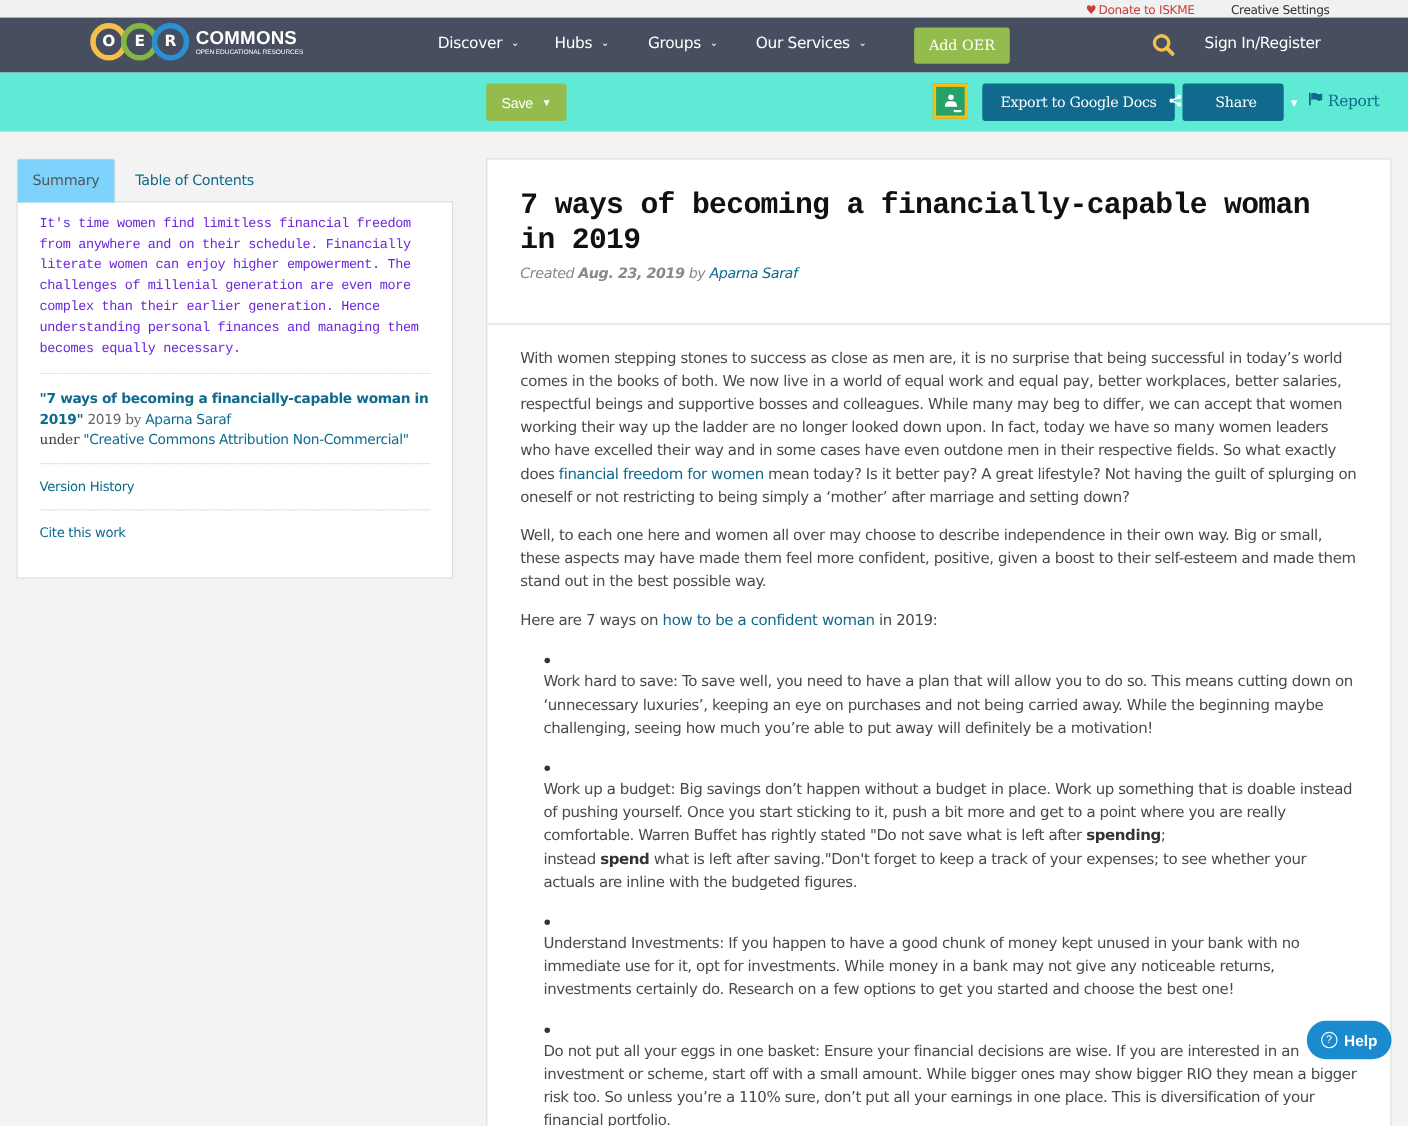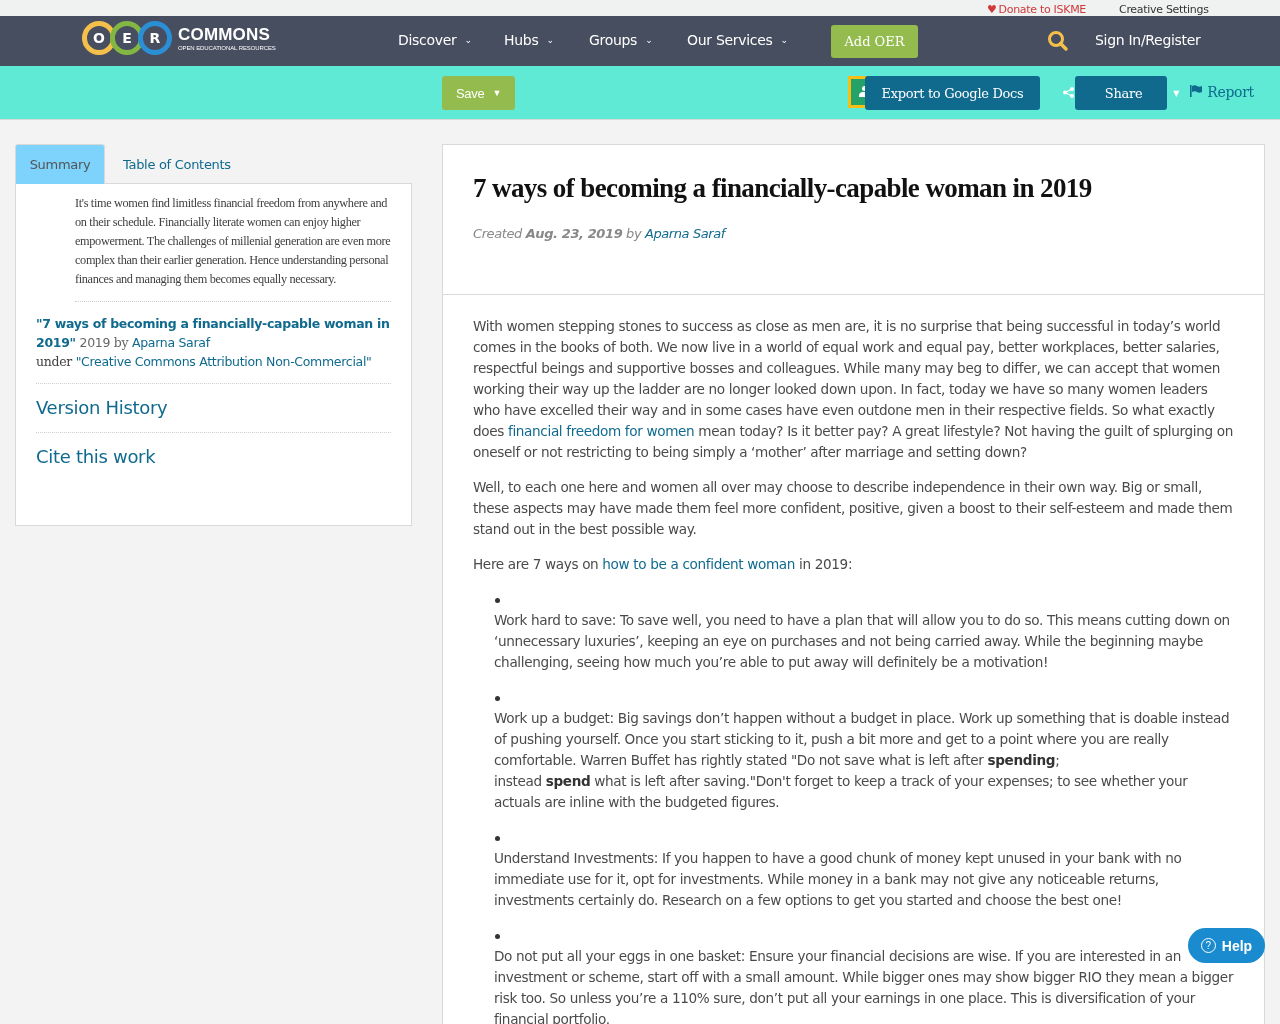--- a/index.html
+++ b/index.html
@@ -31,48 +31,48 @@
   .signin { position: absolute; left: 1095px; top: 16px; color: #fff; font-size: 14px; letter-spacing: -0.3px; }
 
   
   .toolbar { height: 54px; background: #5eead4; border-bottom: 1px solid #d9d9d9; position: relative; }
   .save-btn { position: absolute; left: 442px; top: 10px; width: 73px; height: 34px; background: #94bb4d; border-radius: 3px; color: #fff; font-size: 13px; display: flex; align-items: center; justify-content: center; letter-spacing: -0.3px; }
   .save-btn .caret { margin-left: 8px; font-size: 9px; }
   .gc { position: absolute; left: 848px; top: 10px; width: 32px; height: 32px; border: 3px solid #f7be15; background: #25a267; }
   .gc .head { position: absolute; left: 11px; top: 7px; width: 5px; height: 5px; border-radius: 50%; background: #fff; }
   .gc .body { position: absolute; left: 8px; top: 13px; width: 11px; height: 5px; border-radius: 4px 4px 0 0; background: #fff; }
   .gc .bar { position: absolute; right: 3px; bottom: 3px; width: 7px; height: 2px; background: #fff; }
-  .export-btn { position: absolute; left: 865px; top: 10px; width: 175px; height: 34px; background: #0f6a8e; border-radius: 3px; color: #fff; font-family: "DejaVu Serif", serif; font-size: 13px; display: flex; align-items: center; justify-content: center; letter-spacing: -0.3px; }
+  .export-btn { position: absolute; left: 893px; top: 10px; width: 175px; height: 34px; background: #0f6a8e; border-radius: 3px; color: #fff; font-family: "DejaVu Serif", serif; font-size: 13px; display: flex; align-items: center; justify-content: center; letter-spacing: -0.3px; }
   .share-btn { position: absolute; left: 1075px; top: 10px; width: 92px; height: 34px; background: #0f6a8e; border-radius: 3px; color: #fff; font-family: "DejaVu Serif", serif; font-size: 13px; display: flex; align-items: center; justify-content: center; letter-spacing: -0.3px; }
   .share-btn .caret { font-size: 8px; margin-left: 3px; }
   .report-link { position: absolute; left: 1190px; top: 18px; color: #0f6a8e; font-family: "DejaVu Serif", serif; font-size: 14px; letter-spacing: -0.3px; }
 
   
   .sidebar { position: absolute; left: 15px; top: 144px; width: 397px; }
   .tabs { height: 40px; position: relative; }
   .tab { position: absolute; top: 0; height: 40px; font-size: 13px; display: flex; align-items: center; letter-spacing: -0.3px; }
   .tab.active { left: 0; width: 90px; background: #7dd3fc; border: 1px solid #d9d9d9; border-bottom: none; border-radius: 3px 3px 0 0; justify-content: center; color: #555; z-index: 2; height: 40px; }
   .tab.inactive { left: 108px; color: #0f6a8e; }
   .sidebar-panel { background: #fff; border: 1px solid #d9d9d9; margin-top: -1px; padding: 10px 20px 22px 20px; height: 343px; }
-  .summary-text { font-family: Liberation Serif, serif; font-size: 12.3px; line-height: 19px; color: #404040; letter-spacing: -0.35px; padding-bottom: 12px; border-bottom: 1px dotted #cfcfcf; margin-left: 39px; }
+  .summary-text { font-family: Liberation Mono, monospace; font-size: 12.3px; line-height: 19px; color: #6d28d9; letter-spacing: -0.35px; padding-bottom: 12px; border-bottom: 1px dotted #cfcfcf; }
   .attribution { padding: 12px 0 12px 0; border-bottom: 1px dotted #cfcfcf; font-size: 12.5px; line-height: 19px; color: #555; letter-spacing: -0.3px; }
   .attribution .title-link { color: #0f6a8e; font-weight: bold; }
   .attribution .year { color: #666; }
   .attribution .by { font-family: "DejaVu Serif", serif; color: #666; }
   .attribution .author { color: #0f6a8e; }
   .attribution .under { font-family: "DejaVu Serif", serif; color: #404040; }
   .attribution .license { color: #0f6a8e; }
-  .side-link { display: block; padding: 13px 0 14px 0; font-size: 18px; color: #0f6a8e; letter-spacing: -0.3px; }
+  .side-link { display: block; padding: 13px 0 14px 0; font-size: 12px; color: #0f6a8e; letter-spacing: -0.3px; }
   .side-link.bordered { border-bottom: 1px dotted #cfcfcf; }
 
   
   .main { position: absolute; left: 442px; top: 144px; width: 823px; height: 900px; background: #fff; border: 1px solid #d9d9d9; }
   .main-header { height: 150px; border-bottom: 1px solid #d9d9d9; padding: 28px 30px 0 30px; }
-  .main-title { font-family: Liberation Serif, serif; font-weight: bold; font-size: 27px; line-height: 31px; color: #111; letter-spacing: -0.6px; }
-  .meta { margin-top: 22px; font-size: 13px; font-style: italic; color: #888; letter-spacing: -0.4px; }
+  .main-title { font-family: Liberation Mono, monospace; font-weight: bold; font-size: 27px; line-height: 31px; color: #111; letter-spacing: -0.6px; }
+  .meta { margin-top: 7px; font-size: 13px; font-style: italic; color: #888; letter-spacing: -0.4px; }
   .meta .date { font-weight: bold; }
   .meta .author { color: #0f6a8e; }
   .content { padding: 21px 30px 0 30px; font-size: 13.6px; line-height: 21px; color: #4a4a4a; letter-spacing: -0.35px; }
   .content p { margin-bottom: 14px; }
   .content .link { color: #0f6a8e; }
   .content ul { list-style: none; padding-left: 21px; }
   .content li { margin-bottom: 14px; }
   .content li .bullet { display: block; height: 21px; position: relative; }
   .content li .bullet::before { content: ""; position: absolute; left: 1px; top: 9px; width: 5px; height: 5px; border-radius: 50%; background: #333; }
   .content b { color: #333; }

